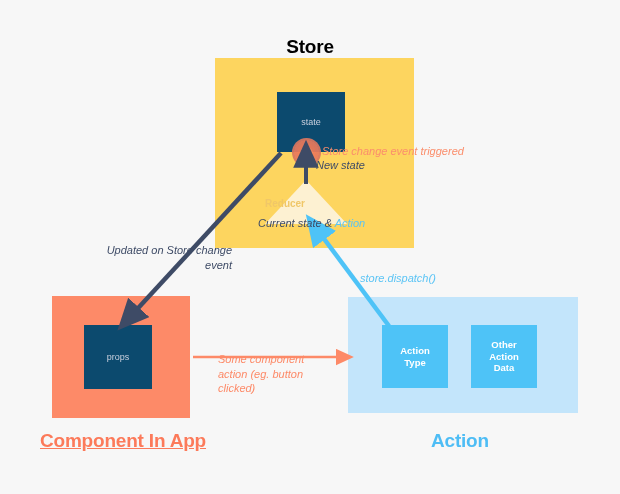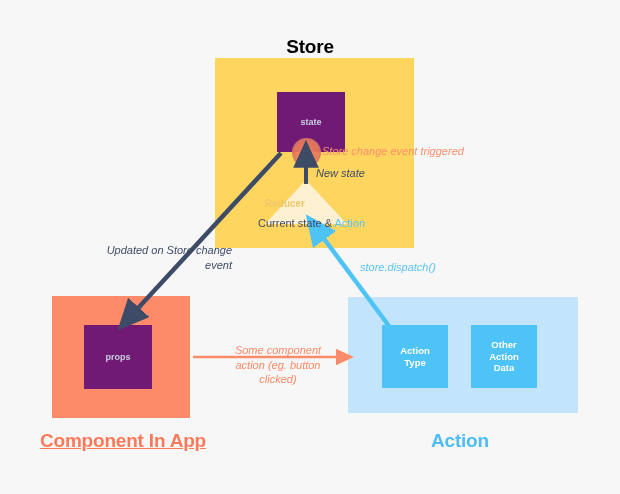--- a/index.html
+++ b/index.html
@@ -41,23 +41,23 @@
     left:52px;top:296px;width:138px;height:122px;
     background:#fd8a68;
   }
   #action-box{
     left:348px;top:297px;width:230px;height:116px;
     background:#c3e5fb;
   }
 
   
   .navy-box{
-    background:#701a75;
+    background:#0c4a6e;
     display:flex;align-items:center;justify-content:center;
-    color:#c9d0de;font-size:9px;font-weight:bold;
+    color:#c9d0de;font-size:9px;font-weight:normal;
     line-height:1.15;
   }
   #state-box{left:277px;top:92px;width:68px;height:60px;}
   #props-box{left:84px;top:325px;width:68px;height:64px;}
 
   .blue-box{
     background:#4ec3f7;
     display:flex;align-items:center;justify-content:center;
     color:#ffffff;font-size:9.5px;font-weight:bold;
     text-align:center;line-height:1.25;
@@ -94,30 +94,30 @@
 
   
   .anno{
     font-style:italic;
     font-size:11px;
     line-height:1.32;
     white-space:pre-line;
   }
   .anno-navy{color:#3e4b66;}
   .anno-salmon{color:#fd8a68;}
-  .anno-blue{color:#5bc4f5;}
+  .anno-blue{color:#5bc4f5;margin-top:11px;}
 
   #t-store-change{left:322px;top:145px;color:#fb8e6c;font-size:11px;font-style:italic;white-space:nowrap;text-align:center;}
-  #t-new-state{left:316px;top:166px;}
-  #t-current-state{left:258px;top:217px;font-size:11px;white-space:nowrap;text-align:right;}
+  #t-new-state{left:316px;top:158px;}
+  #t-current-state{left:258px;top:217px;font-size:11px;font-style:italic;white-space:nowrap;text-align:right;}
   #t-current-state .hl{color:#5bc4f5;}
   #t-initial-state{left:106px;top:217px;}
   #t-updated{left:52px;top:243px;width:180px;}
   #t-dispatch{left:360px;top:260px;}
-  #t-some-action{left:218px;top:343px;width:120px;text-align:center;}
+  #t-some-action{left:218px;top:352px;width:120px;text-align:left;}
 </style>
 </head>
 <body>
 
 <div id="stage">
 
   <div class="abs" id="store-box"></div>
   <div class="abs" id="component-box"></div>
   <div class="abs" id="action-box"></div>
 

